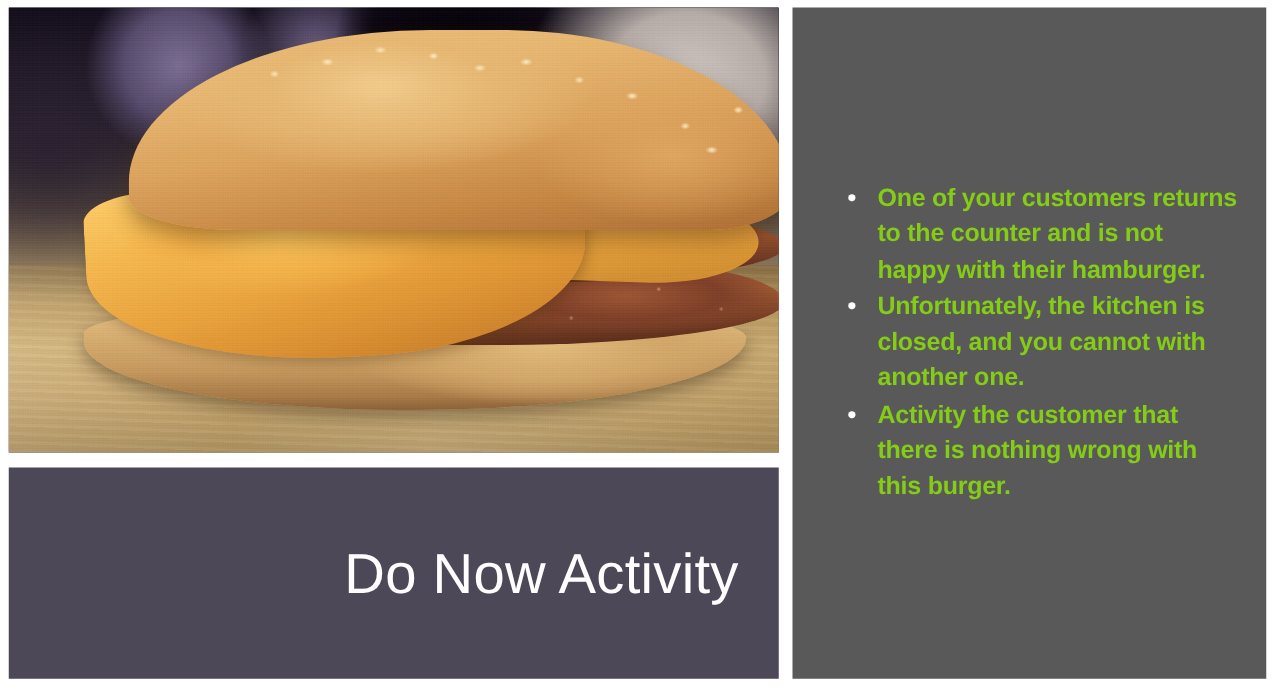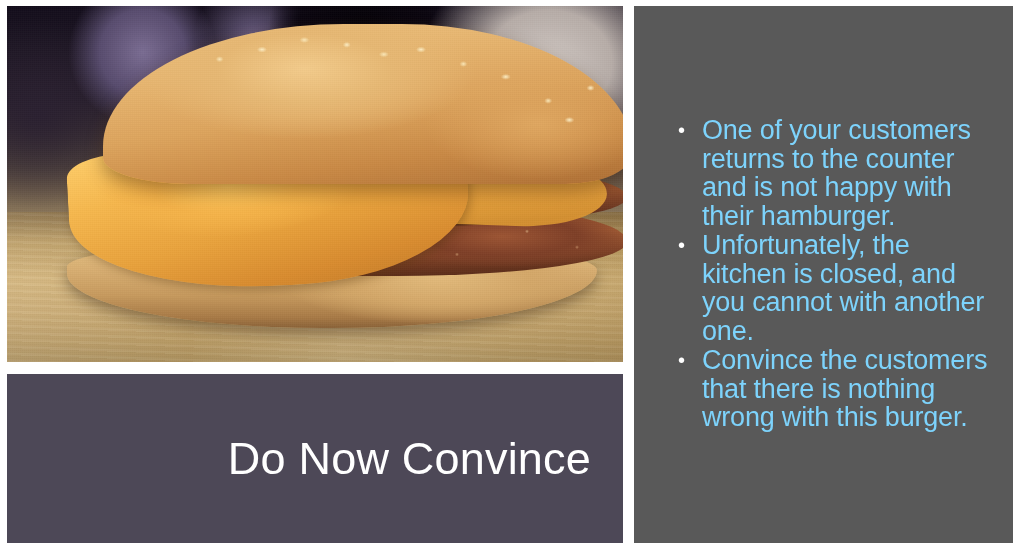--- a/index.html
+++ b/index.html
@@ -221,24 +221,24 @@
     display: flex;
     flex-direction: column;
     justify-content: center;
     padding: 10px 22px 10px 44px;
   }
   .bullets {
     list-style: none;
   }
   .bullet {
     position: relative;
-    color: #7dd3fc;
+    color: #84cc16;
     font-family: "Liberation Sans", sans-serif;
-    font-size: 27px;
-    font-weight: normal;
+    font-size: 20px;
+    font-weight: bold;
     line-height: 28.5px;
     padding-left: 24px;
     margin-bottom: 1px;
     letter-spacing: -0.2px;
   }
   .bullet::before {
     content: "\2022";
     position: absolute;
     left: 0;
     top: -1px;
@@ -260,24 +260,24 @@
     <div class="patty-upper"></div>
     <div class="cheese2"></div>
     <div class="cheese"></div>
     <div class="sauce"></div>
     <div class="bun-lip"></div>
     <div class="bun-top"></div>
     <div class="grain"></div>
   </div>
 
   <div class="title-block">
-    <div class="title-text">Do Now Convince</div>
+    <div class="title-text">Do Now Activity</div>
   </div>
 
   <div class="body-panel">
     <ul class="bullets">
       <li class="bullet">One of your customers returns to the counter and is not happy with their hamburger.</li>
       <li class="bullet">Unfortunately, the kitchen is closed, and you cannot with another one.</li>
-      <li class="bullet">Convince the customers that there is nothing wrong with this burger.</li>
+      <li class="bullet">Activity the customer that there is nothing wrong with this burger.</li>
     </ul>
   </div>
 
 </div>
 
 </body></html>

